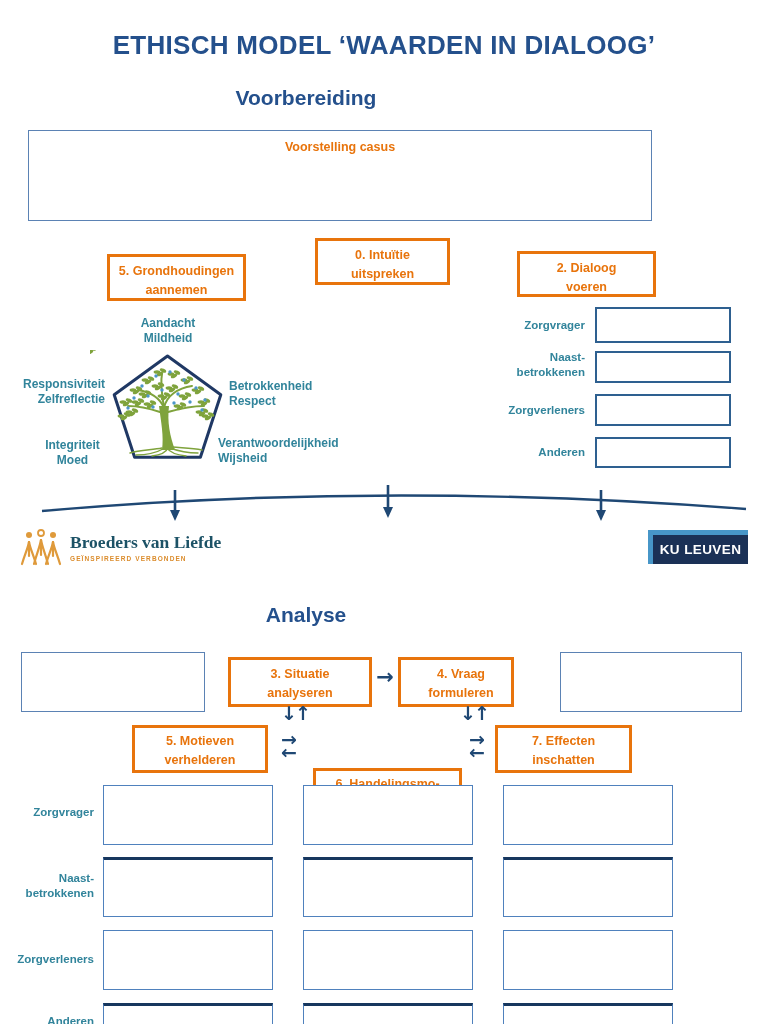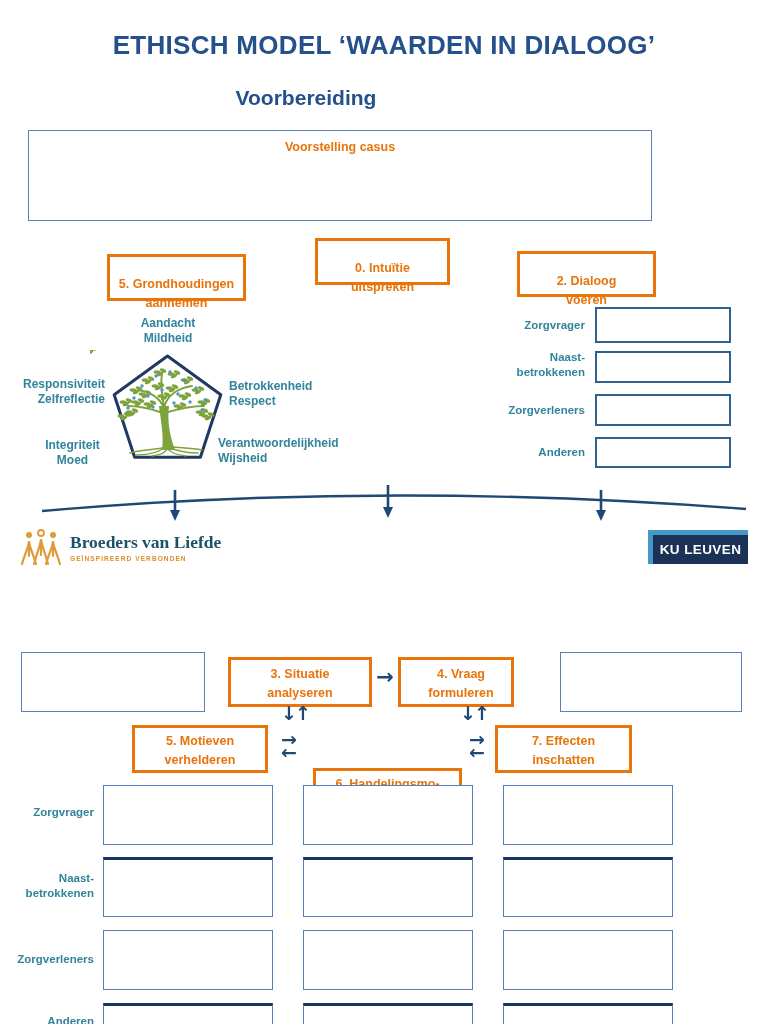--- a/index.html
+++ b/index.html
@@ -5,21 +5,21 @@
   html,body{margin:0;padding:0;background:#fff;}
   .page{position:relative;width:768px;height:1024px;background:#fff;overflow:hidden;
         font-family:"Liberation Sans",sans-serif;margin:0 auto;}
   .abs{position:absolute;}
   h1.title{width:768px;top:30px;left:0;margin:0;text-align:center;
            font-size:26px;font-weight:bold;letter-spacing:.3px;color:#24508C;}
   h2.section{width:612px;margin:0;text-align:center;font-size:21px;font-weight:bold;color:#24508C;}
   .casus-box{left:28px;top:130px;width:624px;height:91px;border:1.6px solid #5B82B4;box-sizing:border-box;}
   .casus-label{width:100%;text-align:center;margin-top:9px;font-size:12.5px;font-weight:bold;color:#E8740C;}
   .stepbox{box-sizing:border-box;border:3px solid #E8740C;text-align:center;
-           font-size:12.5px;font-weight:bold;color:#E8740C;line-height:19px;padding-top:18px;background:#fff;}
+           font-size:12.5px;font-weight:bold;color:#E8740C;line-height:19px;padding-top:5px;background:#fff;}
   .vlabel{font-size:12px;font-weight:bold;color:#31849B;line-height:15px;}
   .plabel{text-align:right;font-size:11.5px;font-weight:bold;color:#31849B;line-height:15px;}
   .pbox{width:136px;border:2px solid #2E6090;box-sizing:border-box;background:#fff;}
   .thinbox{border:1.6px solid #5B82B4;box-sizing:border-box;background:#fff;}
   .gridbox{width:170px;height:60px;border:1.6px solid #4F81BD;box-sizing:border-box;background:#fff;}
   .gridbox.topline{border-top:3px solid #17375E;}
   .rowlabel{left:4px;width:90px;text-align:right;font-size:11.5px;font-weight:bold;color:#31849B;line-height:15px;}
   .arrow{color:#1F4874;font-weight:bold;font-family:"DejaVu Sans",sans-serif;text-align:center;}
   .harrows{line-height:13px;font-size:19px;}
   .varrows{font-size:19px;letter-spacing:-2px;}
@@ -177,20 +177,21 @@
     <div class="bvl-text">
       <div class="bvl-name">Broeders van Liefde</div>
       <div class="bvl-tag">GEÏNSPIREERD VERBONDEN</div>
     </div>
   </div>
 
   <div class="abs kul">
     <span>KU LEUVEN</span>
   </div>
 
+  <h2 class="abs section" style="left:0;top:603px;">Analyse</h2>
 
   <div class="abs thinbox" style="left:21px;top:652px;width:184px;height:60px;"></div>
   <div class="abs thinbox" style="left:560px;top:652px;width:182px;height:60px;"></div>
 
   <div class="abs stepbox" style="left:228px;top:657px;width:144px;height:50px;padding-top:5px;">
     <span>3. Situatie</span><br><span>analyseren</span>
   </div>
   <div class="abs stepbox" style="left:398px;top:657px;width:116px;height:50px;padding-top:5px;padding-left:10px;">
     <span>4. Vraag</span><br><span>formuleren</span>
   </div>

